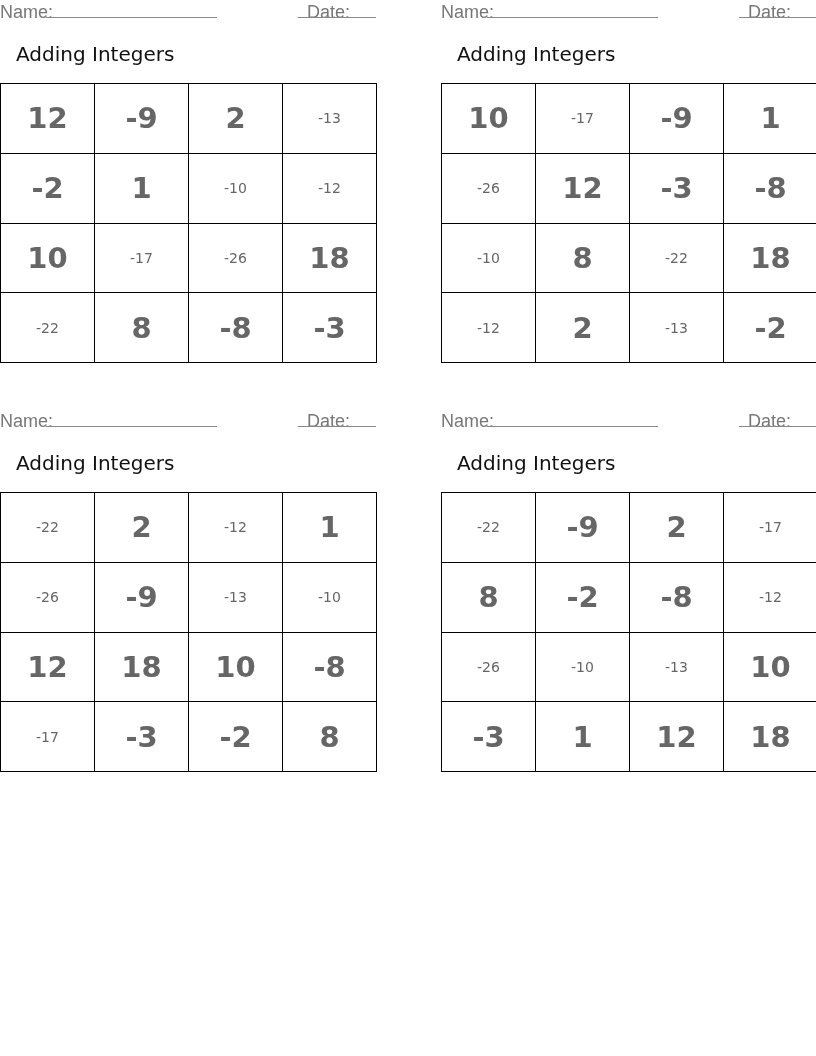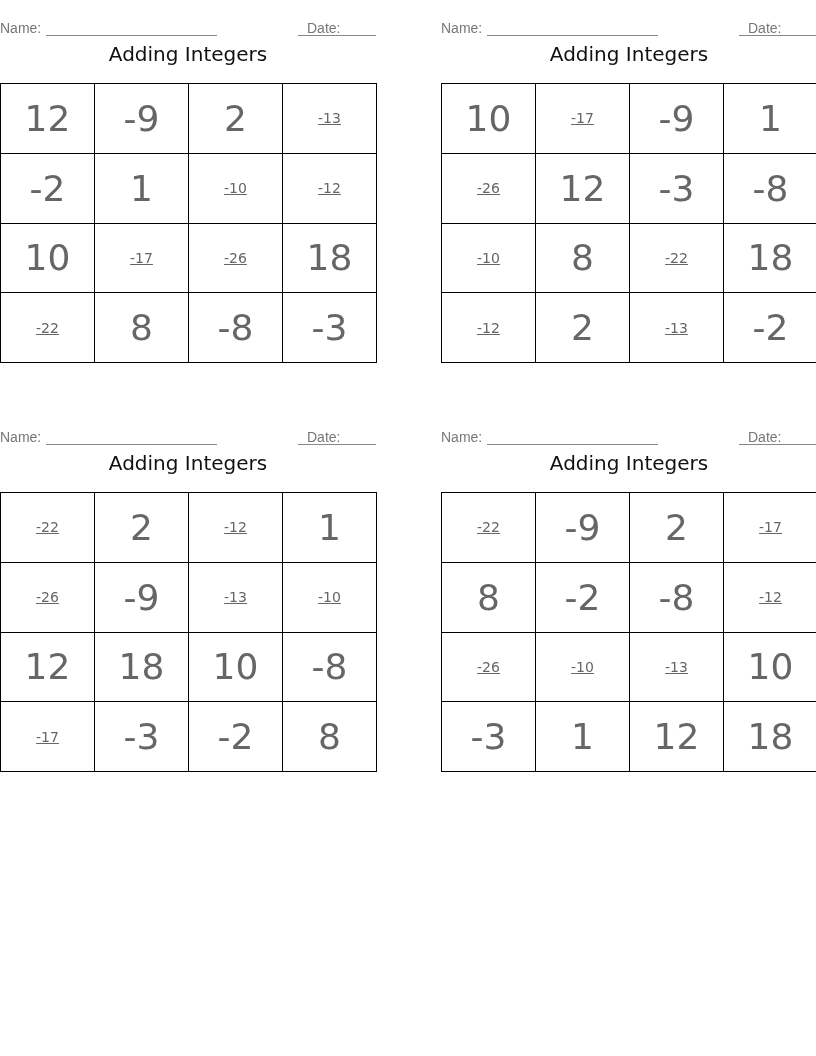--- a/index.html
+++ b/index.html
@@ -12,26 +12,26 @@
       height: 1056px;
       position: relative;
       overflow: hidden;
     }
     .card {
       position: absolute;
       width: 376px;
     }
     .header-row {
       position: absolute;
-      top: 20px;
+      top: 2px;
       left: 0;
       width: 376px;
       height: 18px;
       font-family: "Liberation Sans", sans-serif;
-      font-size: 14px;
+      font-size: 18px;
       color: #777777;
       white-space: nowrap;
       padding-left: 23px;
     }
     .name-label { position: absolute; left: 0; top: 0; }
     .name-line {
       position: absolute;
       left: 46px;
       top: 15px;
       width: 171px;
@@ -41,23 +41,22 @@
     .date-line {
       position: absolute;
       left: 298px;
       top: 15px;
       width: 78px;
       border-bottom: 1px solid #888888;
     }
     .title {
       position: absolute;
       top: 42px;
-      left: 0;
+      left: 16px;
       width: 376px;
-      text-align: center;
       font-family: "DejaVu Sans", sans-serif;
       font-size: 20px;
       color: #111111;
     }
     .grid {
       position: absolute;
       top: 83px;
       left: 0;
       width: 375px;
       height: 280px;
@@ -67,22 +66,22 @@
     .grid td {
       border: 1.5px solid #000000;
       width: 93px;
       height: 68px;
       padding: 0;
       text-align: center;
       vertical-align: middle;
       font-family: "DejaVu Sans", sans-serif;
       color: #666666;
     }
-    .grid td.big { font-size: 36px; }
-    .grid td.small { font-size: 14px; text-decoration: underline; }
+    .grid td.big { font-size: 29px; font-weight: bold; }
+    .grid td.small { font-size: 14px; }
   </style>
 </head>
 <body>
 
 <div id="sheet">
     <div class="card" style="left: 0px; top: 0px;">
     <div class="header-row">
       <span class="name-label">Name:</span>
       <span class="name-line"></span>
       <span class="date-label">Date:</span>

